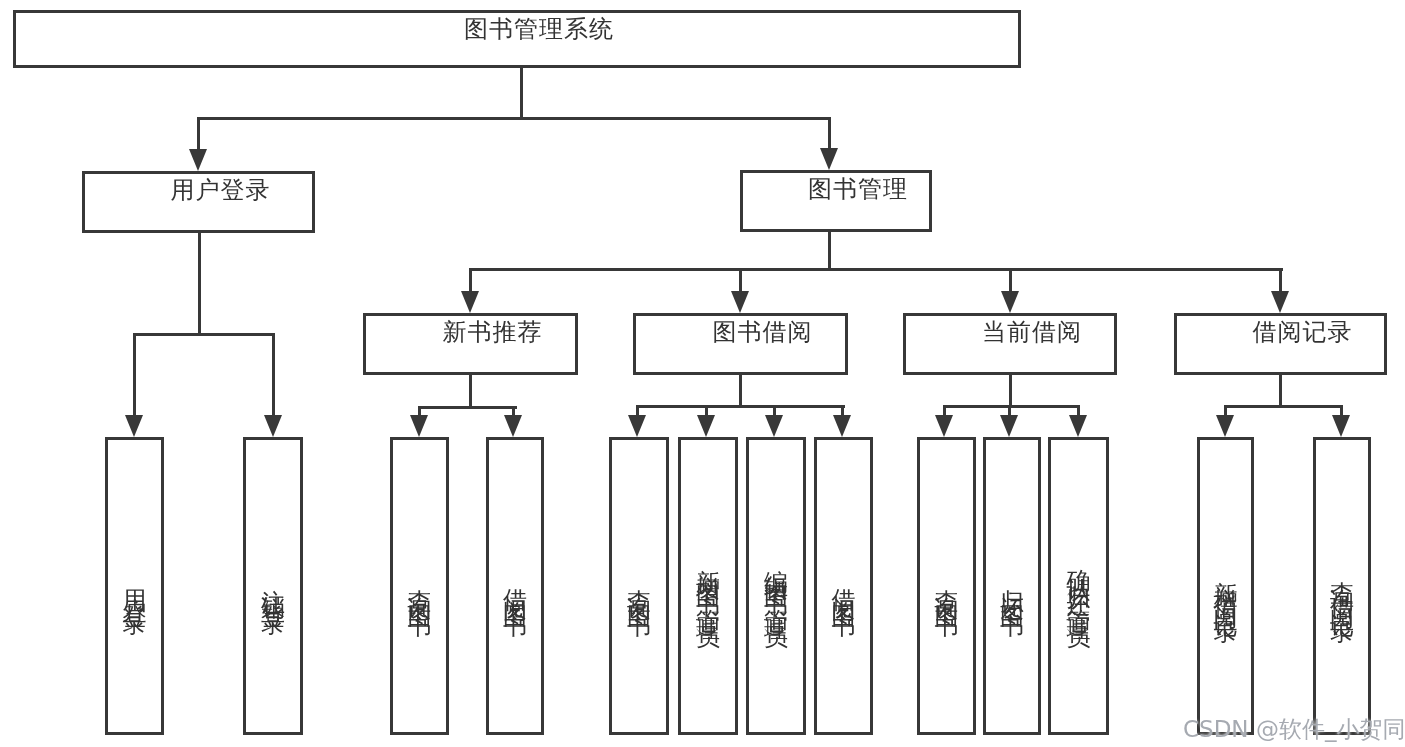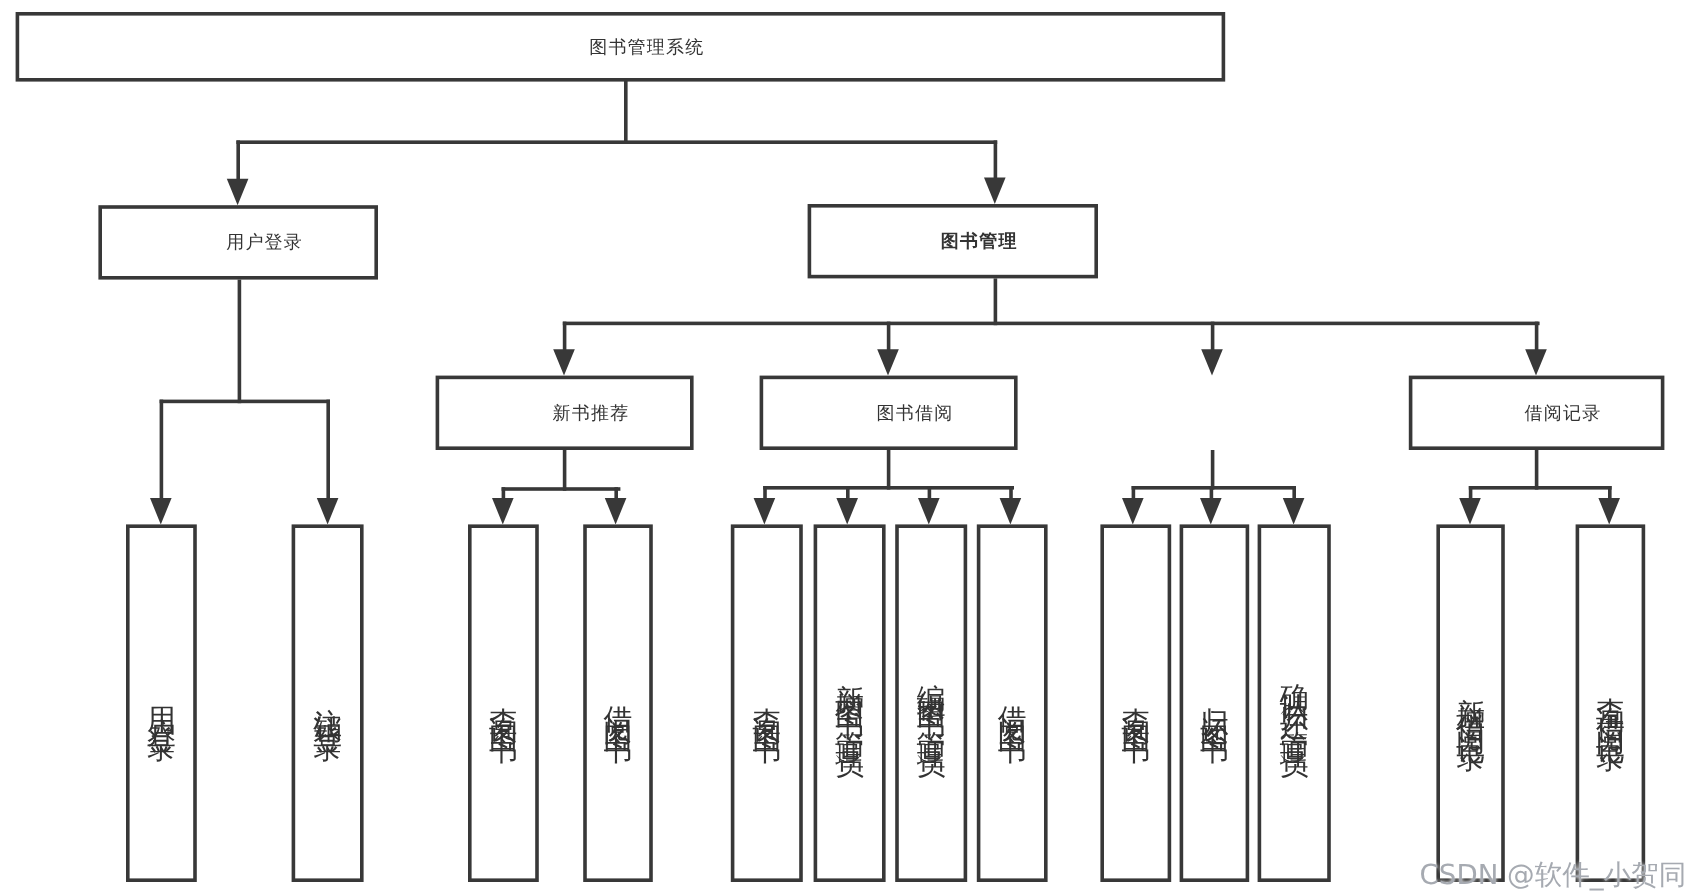--- a/index.html
+++ b/index.html
@@ -5,22 +5,22 @@
   :root{
     --line:#383838; --box-border:#383838; --text:#333333;
     --watermark-text:#a6aab1; --background:#ffffff;
   }
   html,body{margin:0;padding:0;}
   body{background:var(--background);font-family:"DejaVu Sans","Liberation Sans",sans-serif;}
   #canvas{position:relative;width:1405px;height:747px;background:var(--background);overflow:hidden;}
   .hbox{
     position:absolute;box-sizing:border-box;background:var(--background);
     border:3px solid var(--box-border);
-    display:flex;align-items:center;justify-content:center;
-    font-size:15px;color:var(--text);letter-spacing:1px;white-space:nowrap;padding-left:44px;
+    display:flex;align-items:flex-start;justify-content:center;
+    font-size:24px;color:var(--text);letter-spacing:1px;white-space:nowrap;padding-left:44px;
   }
   .vbox{
     position:absolute;box-sizing:border-box;background:var(--background);
     border:3px solid var(--box-border);top:437px;height:298px;
     display:flex;align-items:center;justify-content:center;
   }
   .vbox span{
     writing-mode:vertical-rl;text-orientation:mixed;
     font-size:24px;letter-spacing:8px;line-height:1;color:var(--text);
   }
@@ -48,21 +48,21 @@
   <div class="line" style="left:520px;top:67px;width:3px;height:51px;"></div>
   <div class="line" style="left:197px;top:117px;width:634px;height:3px;"></div>
   <div class="line" style="left:197px;top:117px;width:3px;height:33px;"></div>
   <div class="arrow" style="left:189px;top:149px;"></div>
   <div class="line" style="left:828px;top:117px;width:3px;height:32px;"></div>
   <div class="arrow" style="left:820px;top:148px;"></div>
 
   <div class="hbox" style="left:82px;top:171px;width:233px;height:62px;">
     <span>用户登录</span>
   </div>
-  <div class="hbox" style="left:673px;top:170px;width:242px;height:62px;font-weight:bold;">
+  <div class="hbox" style="left:740px;top:170px;width:192px;height:62px;">
     <span>图书管理</span>
   </div>
 
   <div class="line" style="left:198px;top:233px;width:3px;height:103px;"></div>
   <div class="line" style="left:133px;top:333px;width:142px;height:3px;"></div>
   <div class="line" style="left:133px;top:333px;width:3px;height:84px;"></div>
   <div class="arrow" style="left:125px;top:415px;"></div>
   <div class="line" style="left:272px;top:333px;width:3px;height:84px;"></div>
   <div class="arrow" style="left:264px;top:415px;"></div>
 
@@ -75,20 +75,23 @@
   <div class="line" style="left:1009px;top:268px;width:3px;height:25px;"></div>
   <div class="arrow" style="left:1001px;top:291px;"></div>
   <div class="line" style="left:1279px;top:268px;width:3px;height:25px;"></div>
   <div class="arrow" style="left:1271px;top:291px;"></div>
 
   <div class="hbox" style="left:633px;top:313px;width:215px;height:62px;">
     <span>图书借阅</span>
   </div>
   <div class="hbox" style="left:363px;top:313px;width:215px;height:62px;">
     <span>新书推荐</span>
+  </div>
+  <div class="hbox" style="left:903px;top:313px;width:214px;height:62px;">
+    <span>当前借阅</span>
   </div>
   <div class="hbox" style="left:1174px;top:313px;width:213px;height:62px;">
     <span>借阅记录</span>
   </div>
 
   <div class="line" style="left:469px;top:375px;width:3px;height:34px;"></div>
   <div class="line" style="left:418px;top:406px;width:99px;height:3px;"></div>
   <div class="line" style="left:418px;top:406px;width:3px;height:12px;"></div>
   <div class="arrow" style="left:410px;top:415px;"></div>
   <div class="line" style="left:512px;top:406px;width:3px;height:12px;"></div>

